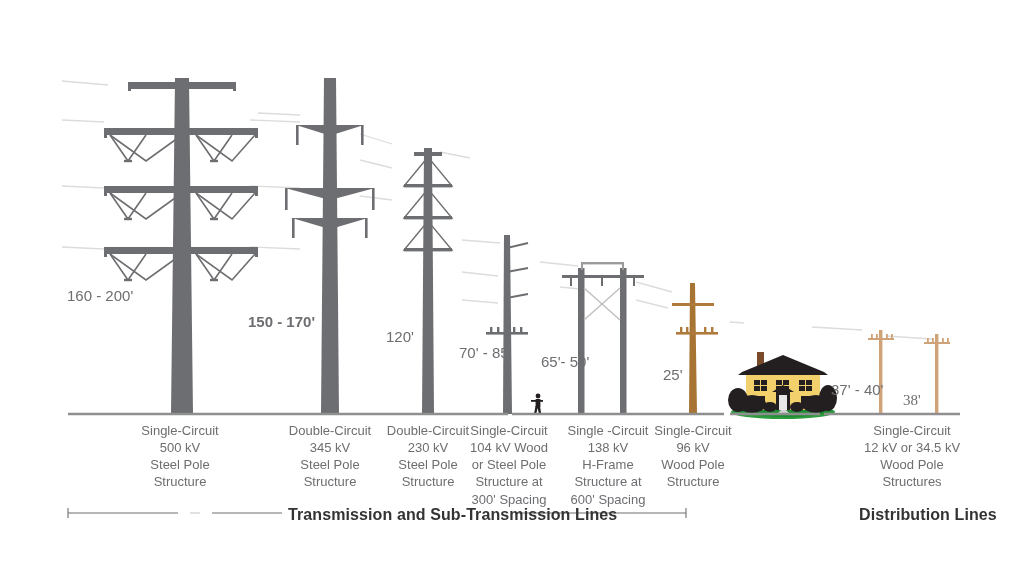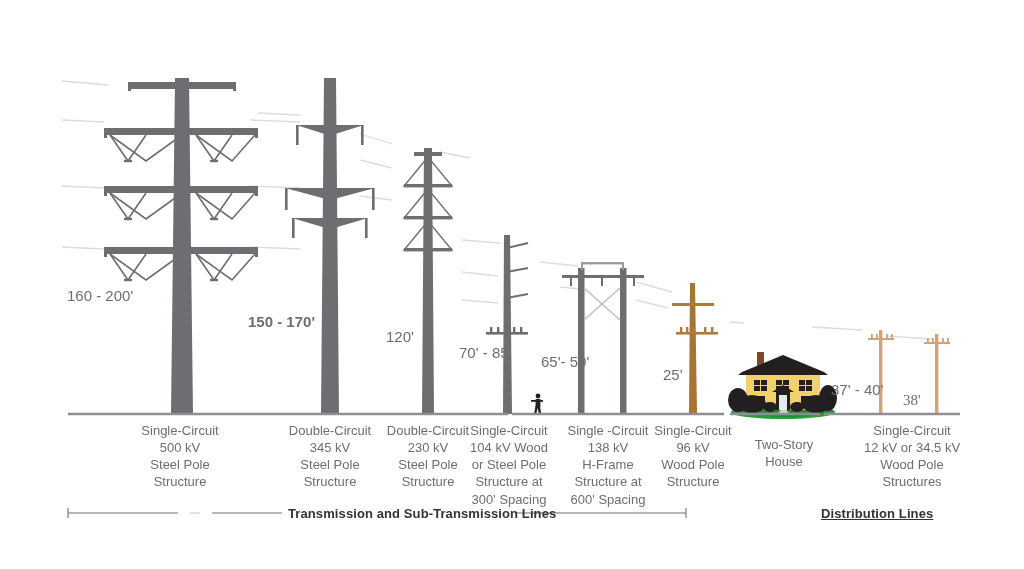--- a/index.html
+++ b/index.html
@@ -21,21 +21,21 @@
   .caption{
     position:absolute;
     font-size:13px;
     color:#6d6e71;
     text-align:center;
     line-height:1.32;
   }
   .caption div{white-space:nowrap;}
   .bracket-label{
     position:absolute;
-    font-size:13px;
+    font-size:16px;
     font-weight:bold;
     color:#333333;
     white-space:nowrap;
     letter-spacing:.1px;
   }
 </style>
 </head>
 <body>
 
 <div id="stage">
@@ -330,28 +330,24 @@
     <div>600' Spacing</div>
   </div>
 
   <div class="caption" style="left:631px;top:422px;width:124px;">
     <div>Single-Circuit</div>
     <div>96 kV</div>
     <div>Wood Pole</div>
     <div>Structure</div>
   </div>
 
-  <div class="caption" style="left:722px;top:436px;width:124px;">
-    <div>Two-Story</div>
-    <div>House</div>
-  </div>
 
   <div class="caption" style="left:842px;top:422px;width:140px;">
     <div>Single-Circuit</div>
     <div>12 kV or 34.5 kV</div>
     <div>Wood Pole</div>
     <div>Structures</div>
   </div>
 
   <div class="bracket-label" style="left:288px;top:506px;">Transmission and Sub-Transmission Lines</div>
-  <div class="bracket-label" style="left:821px;top:506px;text-decoration:underline;">Distribution Lines</div>
+  <div class="bracket-label" style="left:859px;top:506px;">Distribution Lines</div>
 
 </div>
 
 </body></html>

